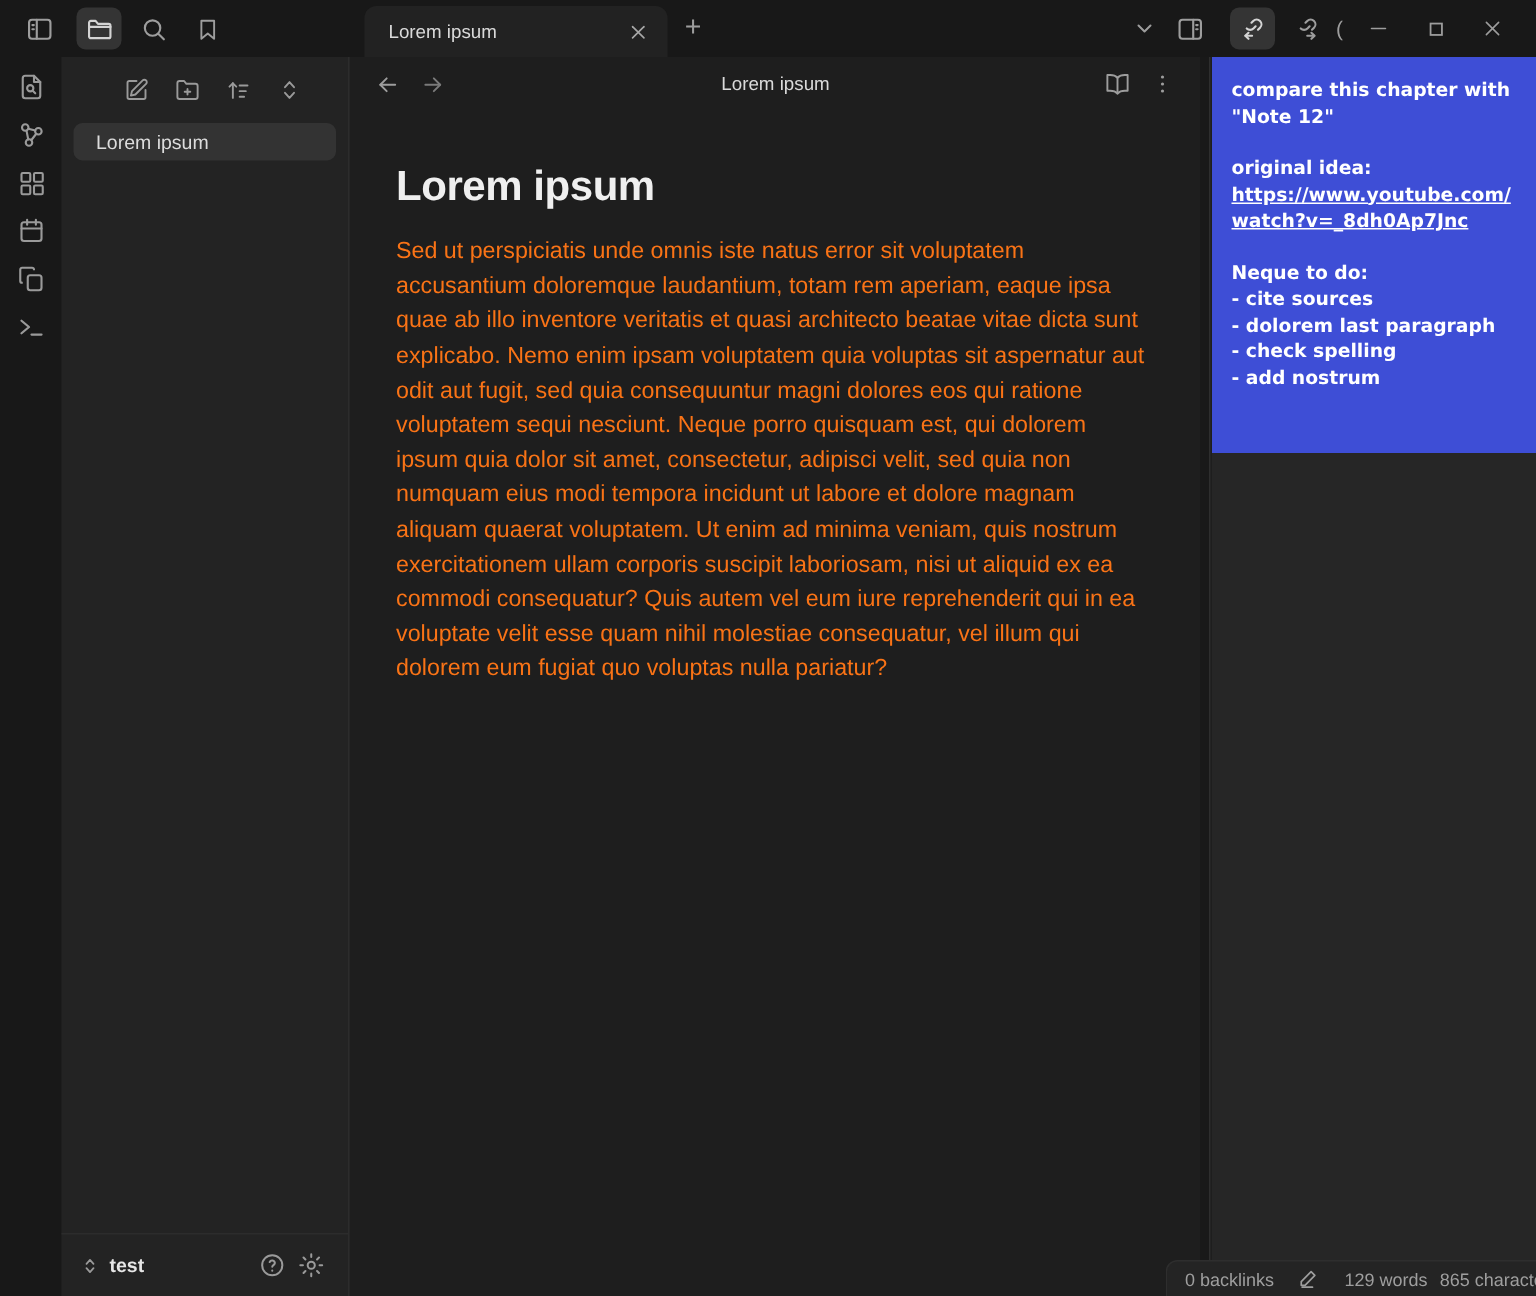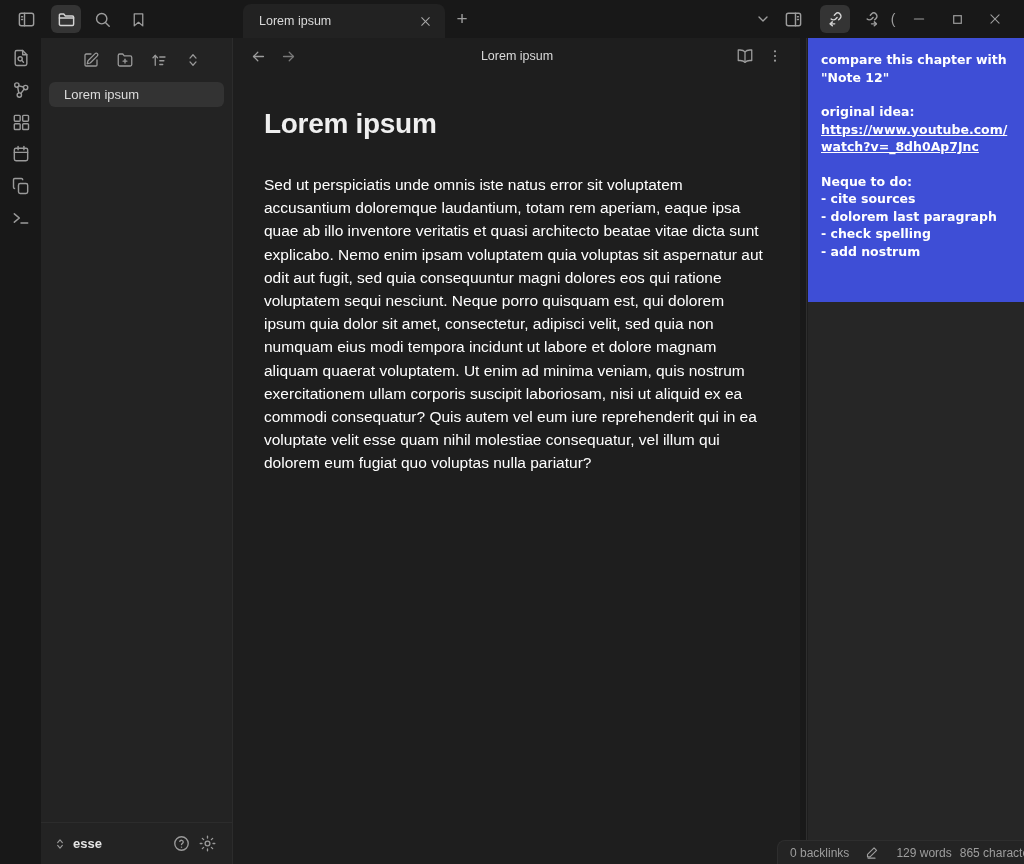--- a/index.html
+++ b/index.html
@@ -46,21 +46,21 @@
   
   .editor { position:absolute; left:234px; top:38px; width:566px; bottom:0; background:#1e1e1e; }
   .ed-header { position:relative; height:36px; display:flex; align-items:center; padding:0 12px; }
   .nav-arrows { display:flex; gap:6px; }
   .nav-arrows .icon-btn { width:24px; height:24px; }
   .ed-title { position:absolute; left:0; right:0; text-align:center; color:#dadada; font-size:12.5px; pointer-events:none; }
   .ed-actions { margin-left:auto; display:flex; gap:4px; z-index:1; }
   .ed-actions .icon-btn { width:26px; height:24px; }
   .ed-content { padding:34px 30px 0 30px; }
   .ed-content h1 { color:#efefef; font-size:28px; font-weight:bold; letter-spacing:-0.3px; }
-  .ed-content p { margin-top:33px; width:500px; color:#ffffff; font-size:15.5px; line-height:23.2px; }
+  .ed-content p { margin-top:16px; width:500px; color:#f97316; font-size:15.5px; line-height:23.2px; }
 
   
   .divider { position:absolute; left:800px; top:38px; width:7px; bottom:0; background:#191919;
     border-right:1px solid #2e2e2e; }
   .right-sidebar { position:absolute; left:808px; right:0; top:38px; bottom:0; background:#262626; }
   .sticky-note { position:absolute; left:0; right:0; top:0; height:264px; background:#3e4ed6;
     padding:13px 13px; color:#ffffff; font-family:"DejaVu Sans", sans-serif;
     font-weight:bold; font-size:12.5px; line-height:17.5px; overflow:hidden; }
   .sticky-note .block { margin-bottom:17px; }
   .sticky-note a { color:#ffffff; text-decoration:underline; word-break:break-all;margin-top:48px; }
@@ -297,21 +297,21 @@
       <span>Lorem ipsum</span>
     </div>
 
     <div class="vault-row">
       <span style="color:#9a9a9a">
         <svg width="14" height="14" viewBox="0 0 24 24" fill="none" stroke="currentColor" stroke-width="2" stroke-linecap="round" stroke-linejoin="round">
             <path d="M8 9.5L12 5l4 4.5"></path>
             <path d="M8 14.5l4 4.5 4-4.5"></path>
           </svg>
       </span>
-      <span class="vault-name">esse</span>
+      <span class="vault-name">test</span>
       <div class="icon-btn">
         <span>
           <svg width="19" height="19" viewBox="0 0 24 24" fill="none" stroke="currentColor" stroke-width="1.7" stroke-linecap="round">
               <circle cx="12" cy="12" r="8.5"></circle>
               <path d="M9.8 9.3a2.3 2.3 0 0 1 4.4.8c0 1.5-2.2 2-2.2 3.2"></path>
               <line x1="12" y1="16.5" x2="12" y2="16.6"></line>
             </svg>
         </span>
       </div>
       <div class="icon-btn">

